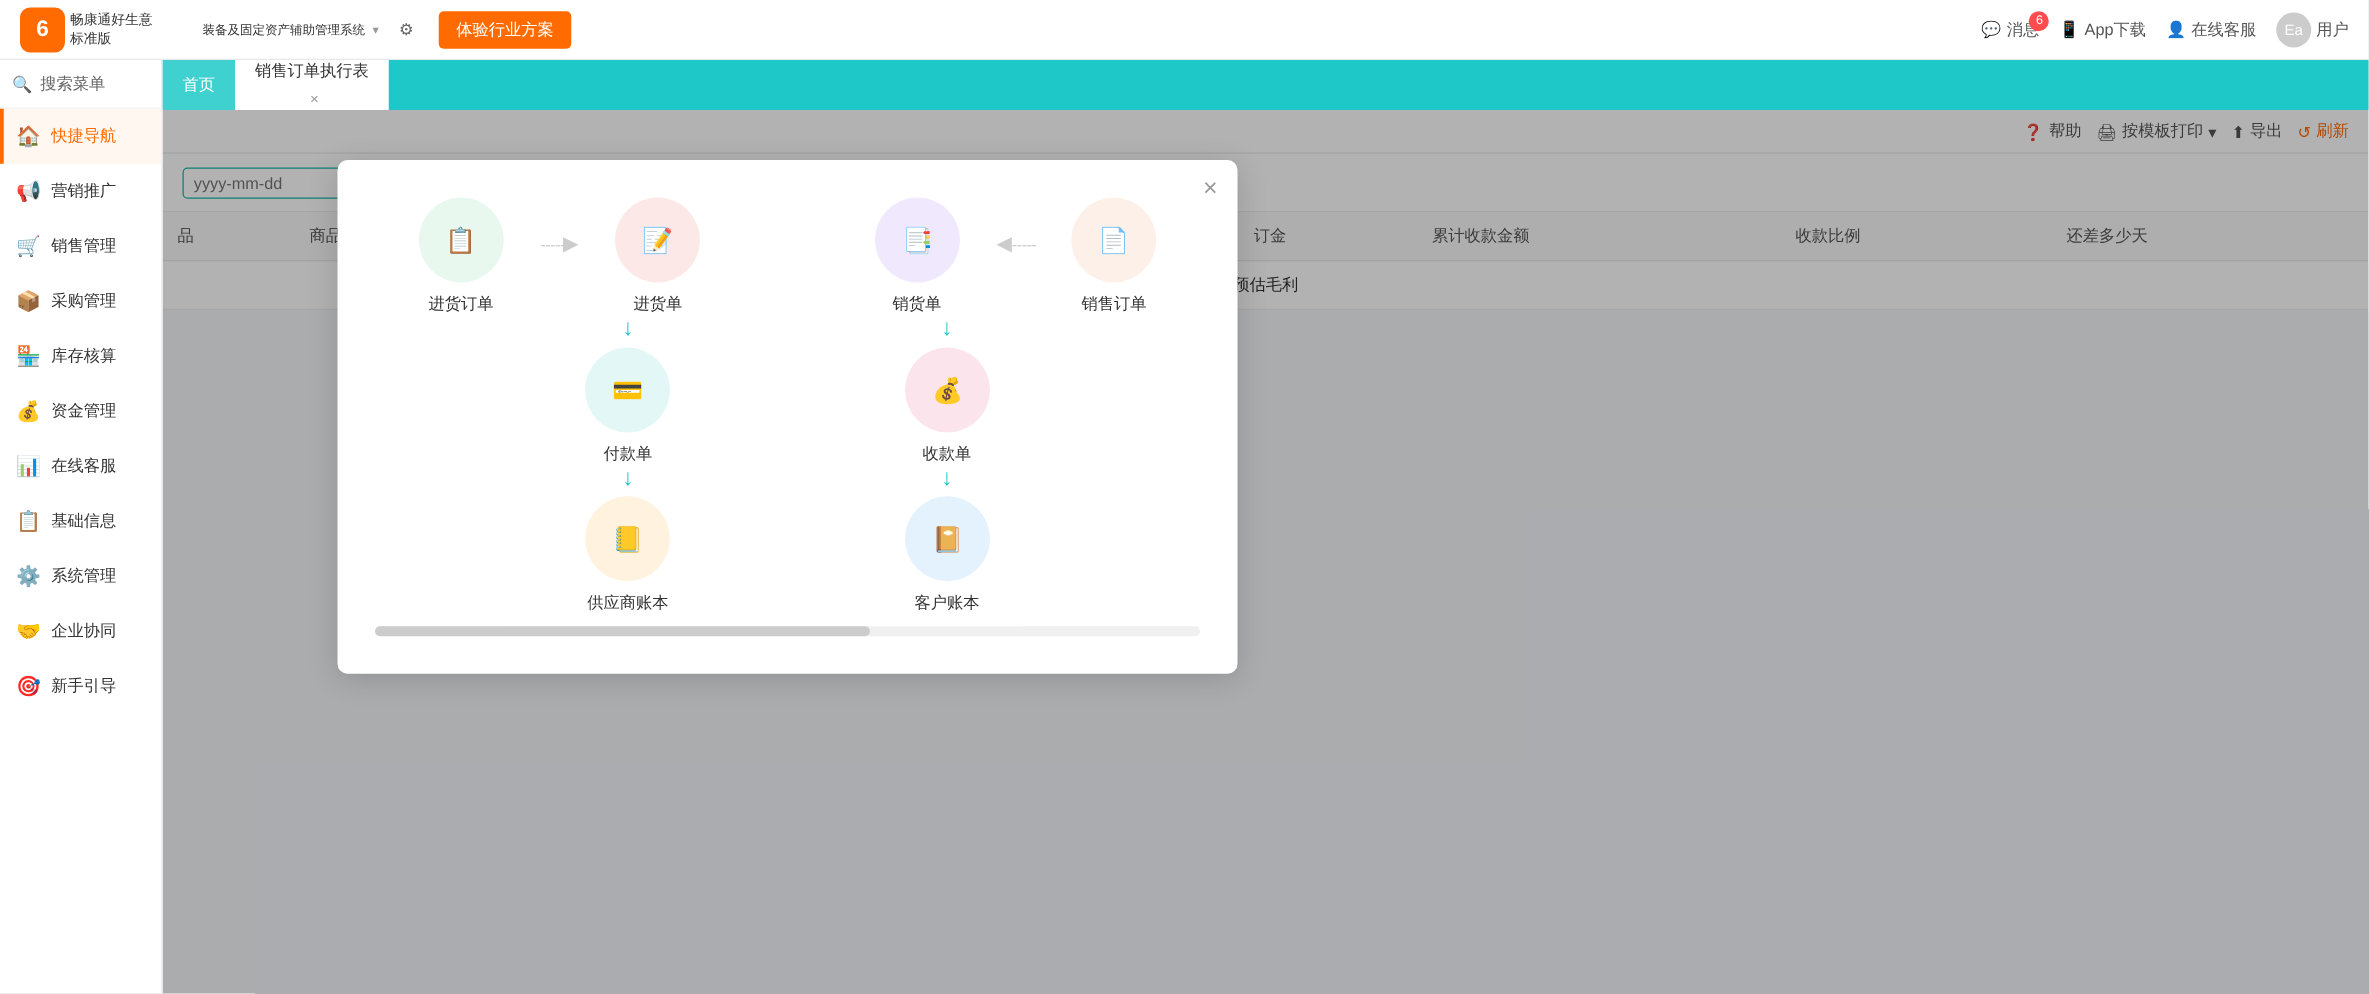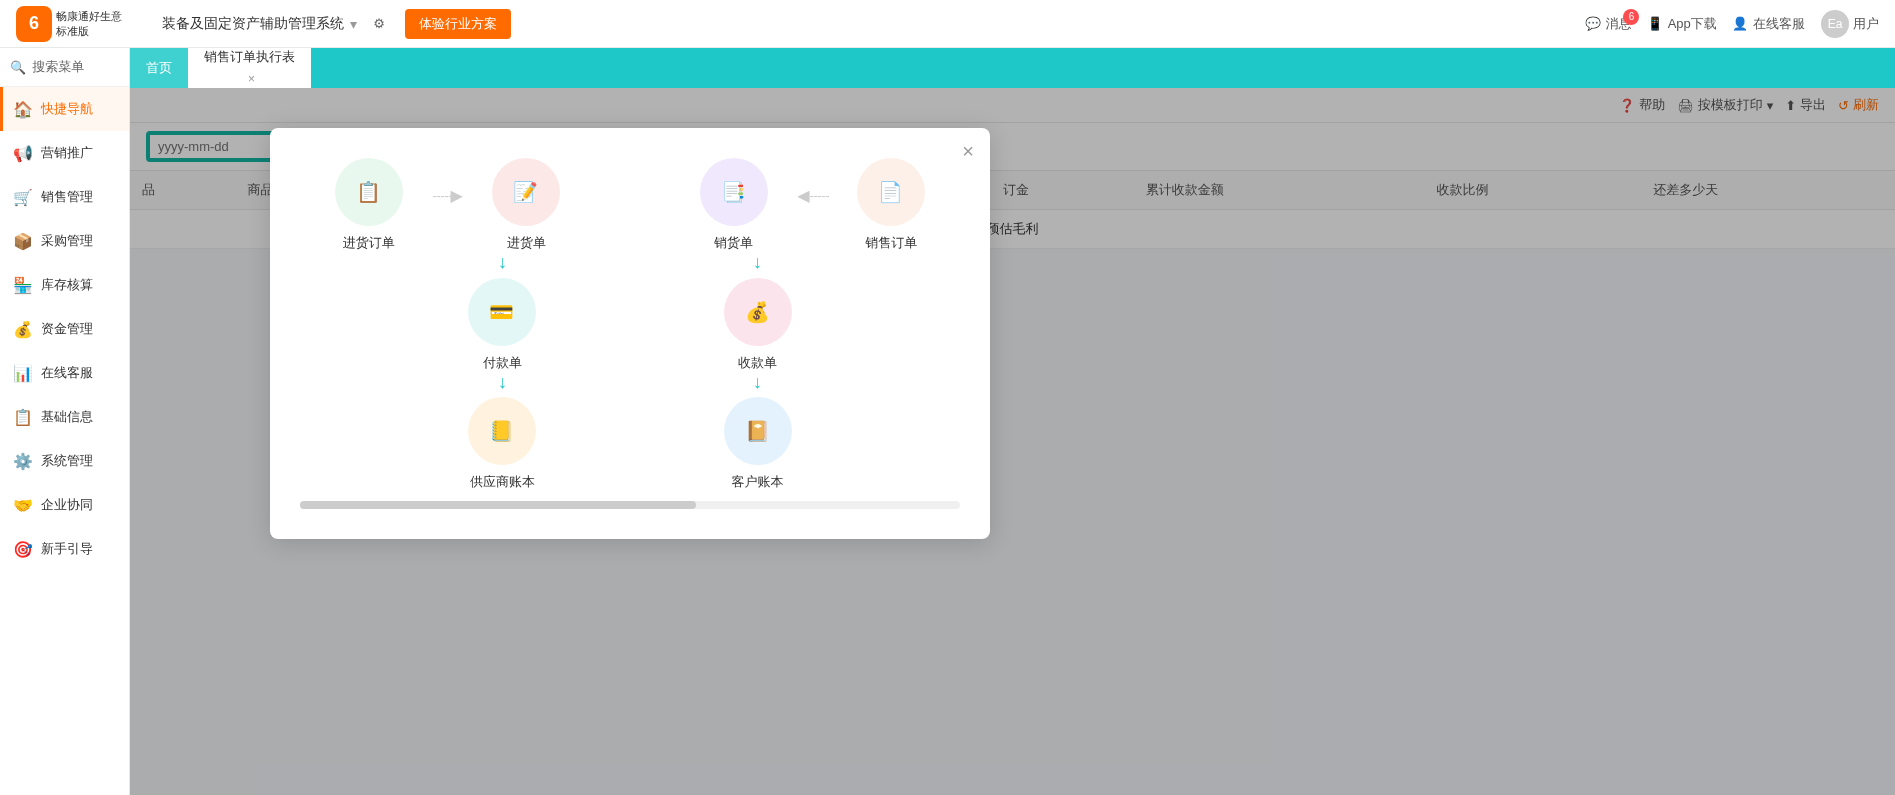--- a/index.html
+++ b/index.html
@@ -12,21 +12,21 @@
     .sidebar { width: 130px; background: #fff; border-right: 1px solid #e8e8e8; flex-shrink: 0; display: flex; flex-direction: column; }
     .content-area { flex: 1; display: flex; flex-direction: column; overflow: hidden; position: relative; }
     .tab-bar { height: 40px; background: #1ec8c8; display: flex; align-items: flex-start; padding: 0 0; flex-shrink: 0; }
     .content-body { flex: 1; background: #f5f6fa; position: relative; overflow: hidden; }
 
     
     .logo-area { display: flex; align-items: center; width: 130px; flex-shrink: 0; }
     .logo-icon { width: 36px; height: 36px; background: #ff6b00; border-radius: 8px; display: flex; align-items: center; justify-content: center; color: #fff; font-size: 18px; font-weight: bold; margin-right: 4px; }
     .logo-text { font-size: 11px; color: #333; line-height: 1.3; }
     .system-title { display: flex; align-items: center; margin-left: 16px; }
-    .system-title span { font-size: 14px; color: #333; }
+    .system-title span { font-size: 10px; color: #333; }
     .system-title .dropdown-arrow { margin-left: 6px; color: #999; cursor: pointer; }
     .gear-btn { width: 28px; height: 28px; display: flex; align-items: center; justify-content: center; margin-left: 8px; cursor: pointer; color: #666; }
     .trial-btn { background: #ff6b00; color: #fff; border: none; padding: 6px 14px; border-radius: 4px; font-size: 13px; cursor: pointer; margin-left: 12px; }
     .top-right { margin-left: auto; display: flex; align-items: center; gap: 16px; }
     .top-right-item { display: flex; align-items: center; gap: 4px; color: #555; cursor: pointer; font-size: 13px; position: relative; }
     .badge { background: #ff4d4f; color: #fff; border-radius: 10px; font-size: 10px; padding: 0 4px; min-width: 16px; height: 16px; display: flex; align-items: center; justify-content: center; position: absolute; top: -6px; right: -8px; }
     .user-avatar { width: 28px; height: 28px; background: #ccc; border-radius: 50%; display: flex; align-items: center; justify-content: center; color: #fff; font-size: 12px; overflow: hidden; }
 
     
     .sidebar-search { display: flex; align-items: center; padding: 10px 10px; border-bottom: 1px solid #f0f0f0; cursor: pointer; color: #666; gap: 6px; }
@@ -41,21 +41,21 @@
     .tab-item .close-x { color: #999; font-size: 12px; margin-left: 4px; }
 
     
     .toolbar { background: #fff; padding: 8px 16px; display: flex; align-items: center; gap: 12px; border-bottom: 1px solid #e8e8e8; flex-shrink: 0; }
     .toolbar-right { margin-left: auto; display: flex; align-items: center; gap: 12px; }
     .toolbar-btn { display: flex; align-items: center; gap: 4px; color: #555; cursor: pointer; font-size: 13px; }
     .toolbar-btn.orange { color: #ff6b00; }
 
     
     .filter-bar { background: #fff; padding: 8px 16px; display: flex; align-items: center; gap: 12px; border-bottom: 1px solid #e8e8e8; flex-shrink: 0; flex-wrap: wrap; }
-    .filter-input { border: 4px solid #14b8a6; border-radius: 4px; padding: 4px 8px; font-size: 13px; color: #14532d; width: 140px; }
+    .filter-input { border: 1px solid #14b8a6; border-radius: 4px; padding: 4px 8px; font-size: 13px; color: #14532d; width: 140px; }
     .filter-select { border: 1px solid #d9d9d9; border-radius: 4px; padding: 4px 8px; font-size: 13px; color: #999; width: 120px; }
     .search-btn { background: #ff6b00; color: #fff; border: none; padding: 5px 16px; border-radius: 4px; font-size: 13px; cursor: pointer; }
     .setting-btn { background: #fff; color: #ff6b00; border: 1px solid #ff6b00; padding: 5px 10px; border-radius: 4px; font-size: 13px; cursor: pointer; }
     .more-conditions { color: #1ec8c8; font-size: 12px; cursor: pointer; }
 
     
     .table-container { background: #fff; flex: 1; overflow: auto; }
     .data-table { width: 100%; border-collapse: collapse; }
     .data-table th { background: #fafafa; border-bottom: 1px solid #e8e8e8; padding: 10px 12px; text-align: left; font-size: 13px; color: #555; font-weight: normal; white-space: nowrap; }
     .data-table td { border-bottom: 1px solid #f0f0f0; padding: 10px 12px; font-size: 13px; color: #333; }

